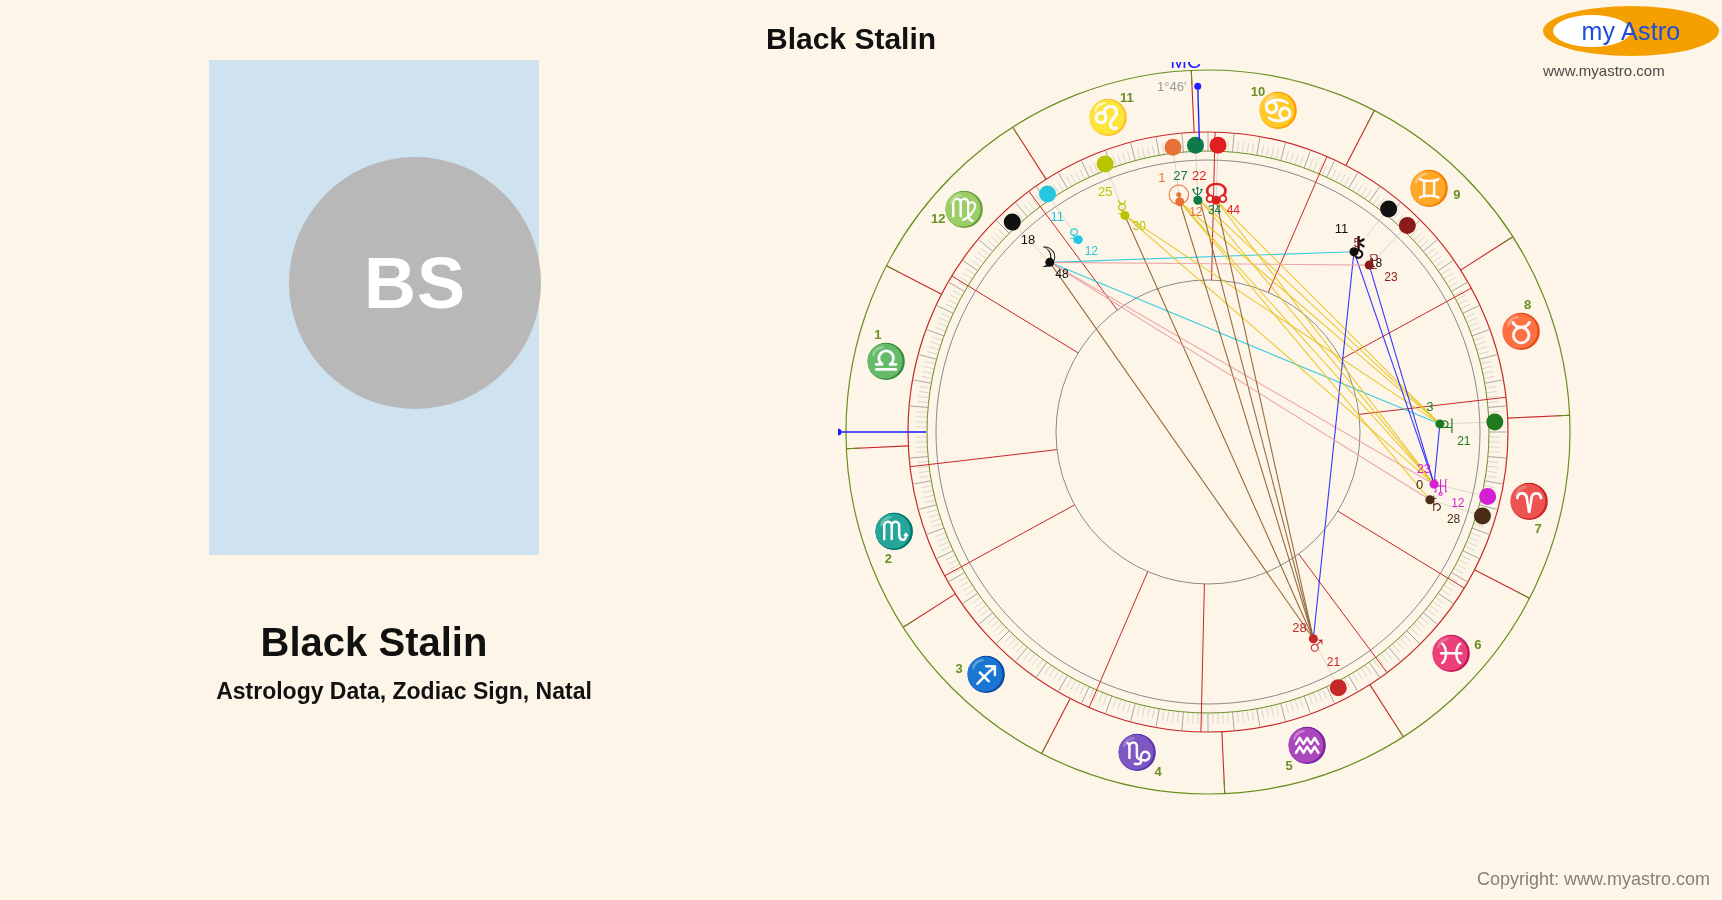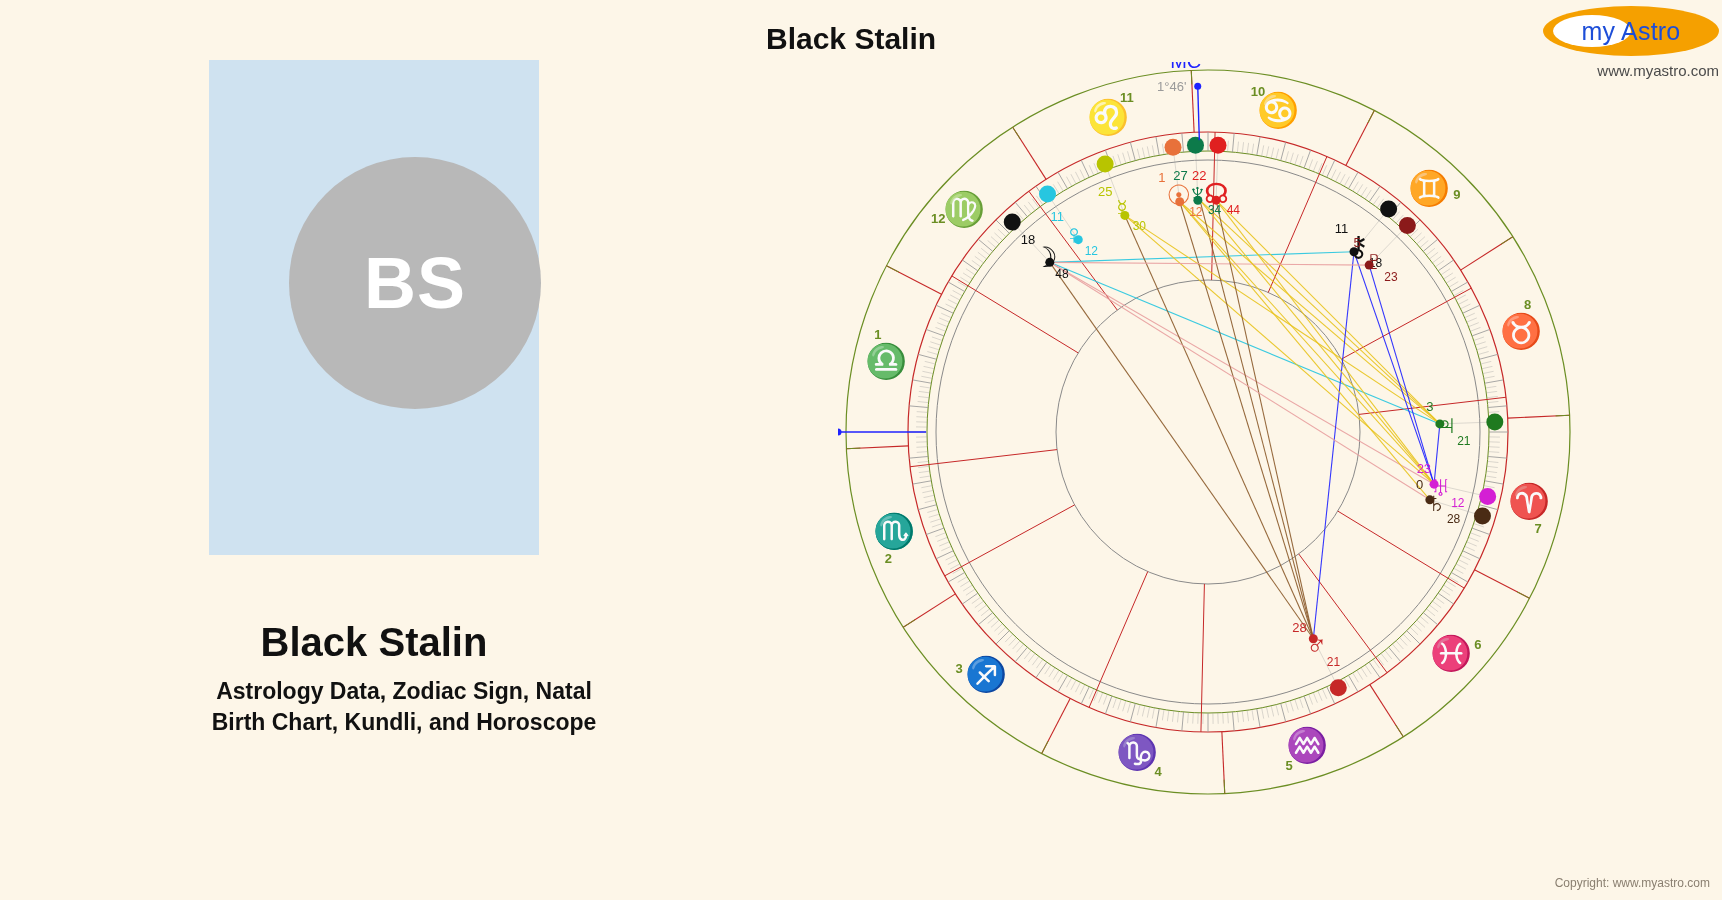--- a/index.html
+++ b/index.html
@@ -51,26 +51,26 @@
   #logo-inner-ellipse{
     position:absolute;left:10px;top:9px;width:78px;height:32px;
     background:#ffffff;border-radius:50%;
   }
   #logo-text{
     position:absolute;left:0;top:0;width:176px;height:50px;
     display:flex;align-items:center;justify-content:center;
     font-size:25px;color:#1d4ed8;letter-spacing:.2px;
   }
   #logo-url{
-    position:absolute;left:1543px;top:62px;width:176px;text-align:right;
+    position:absolute;left:1543px;top:62px;width:176px;text-align:left;
     font-size:15px;color:#4a4a4a;
   }
   #copyright{
     position:absolute;right:12px;bottom:10px;
-    font-size:12px;color:#8a7f70;
+    font-size:18px;color:#8a7f70;
   }
 
   
   #wheel-wrap{
     position:absolute;left:838px;top:62px;width:740px;height:740px;
   }
   svg{display:block;}
   .lbl{font-family:"Liberation Sans", sans-serif;}
 </style>
 </head>
@@ -81,21 +81,20 @@
   <div id="avatar-card">
     <div id="avatar-circle">
       <span id="avatar-initials">BS</span>
     </div>
   </div>
 
   <div id="person-name">Black Stalin</div>
 
   <div id="person-subtitle">
     <div>Astrology Data, Zodiac Sign, Natal</div>
-    <div>Birth Chart, Kundli, and Horoscope</div>
   </div>
 
 </div>
 
 <div id="chart-title">Black Stalin</div>
 
 <div id="logo">
   <div id="logo-ellipse"></div>
   <div id="logo-inner-ellipse"></div>
   <div id="logo-text">my Astro</div>

